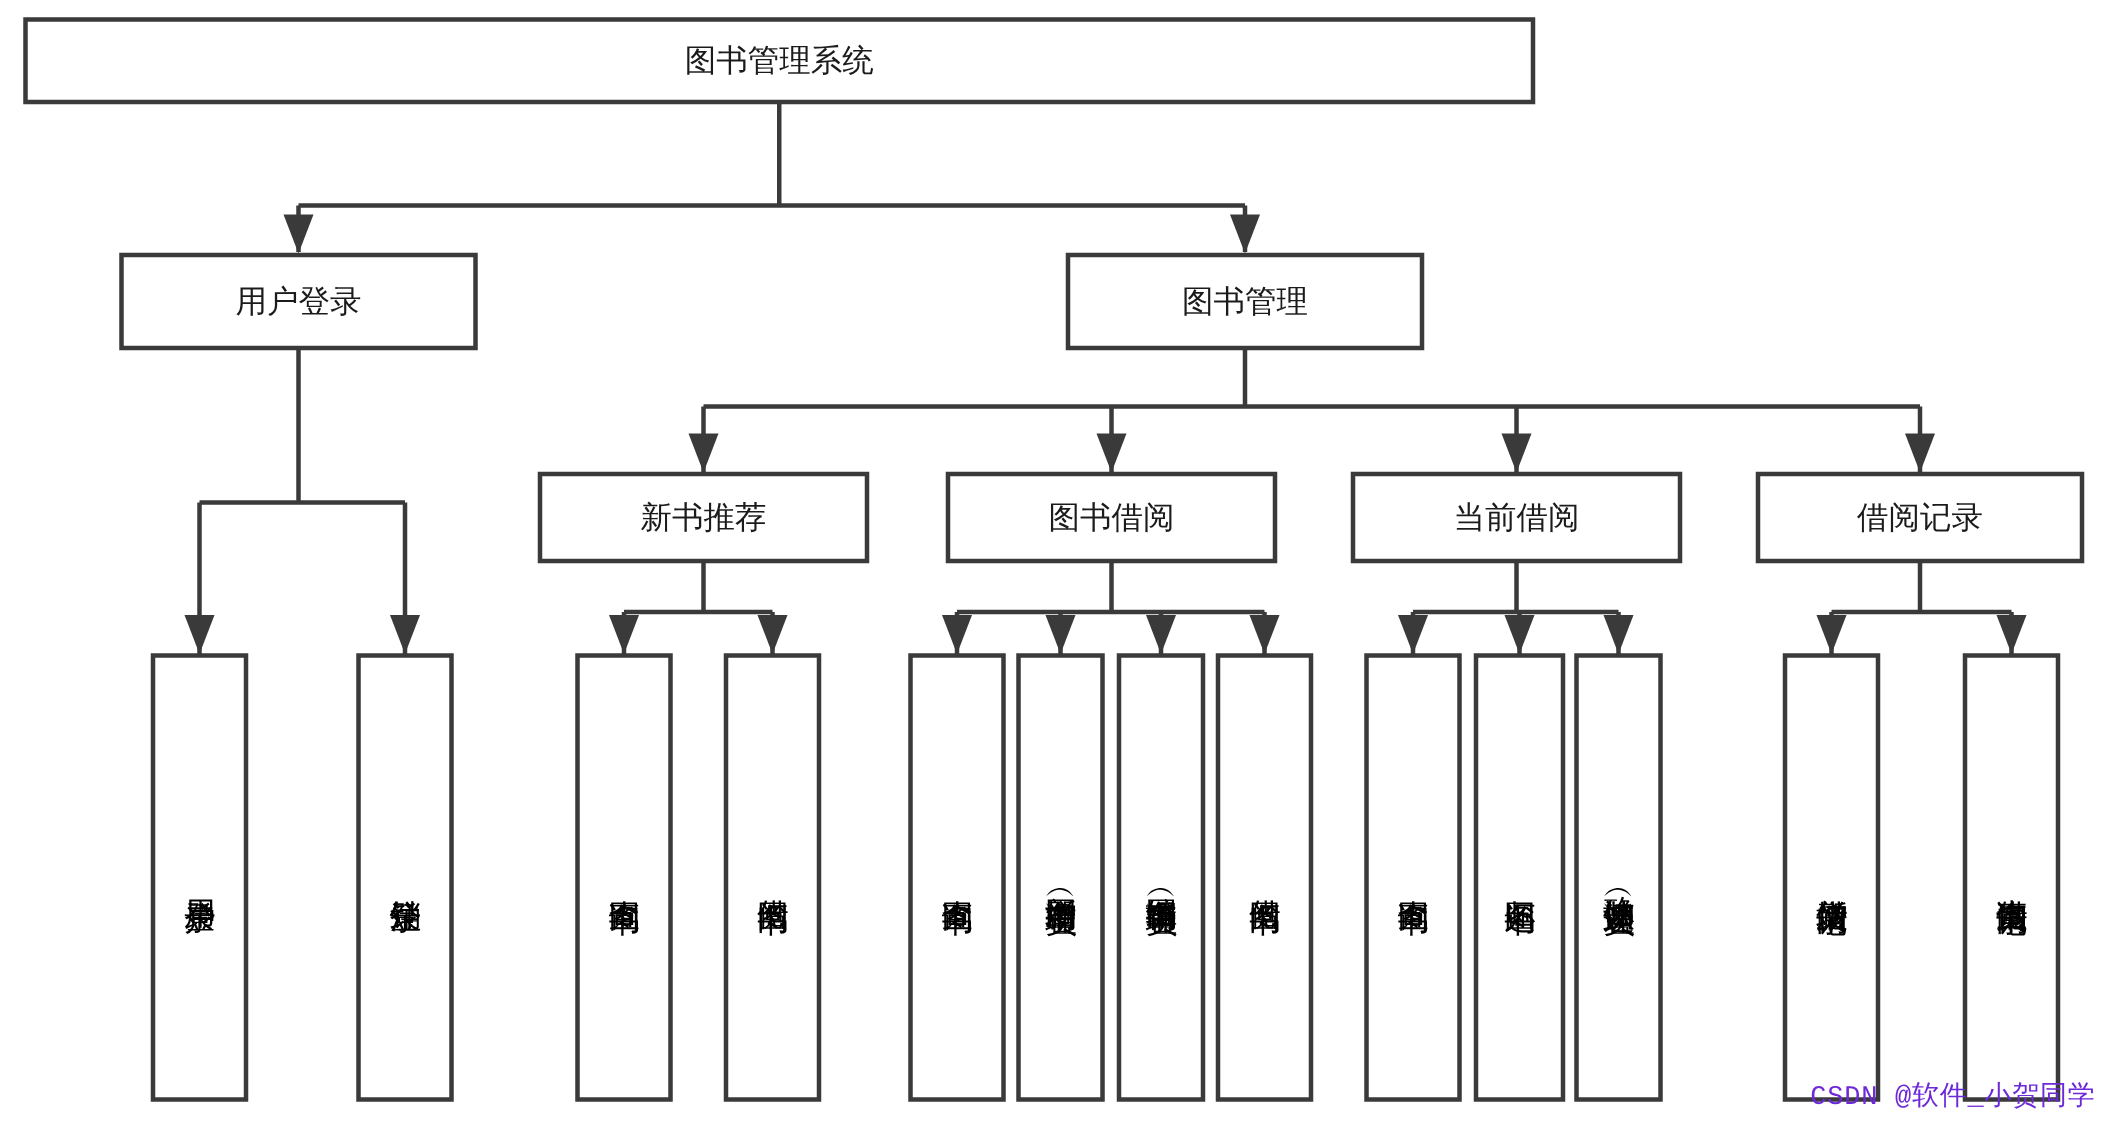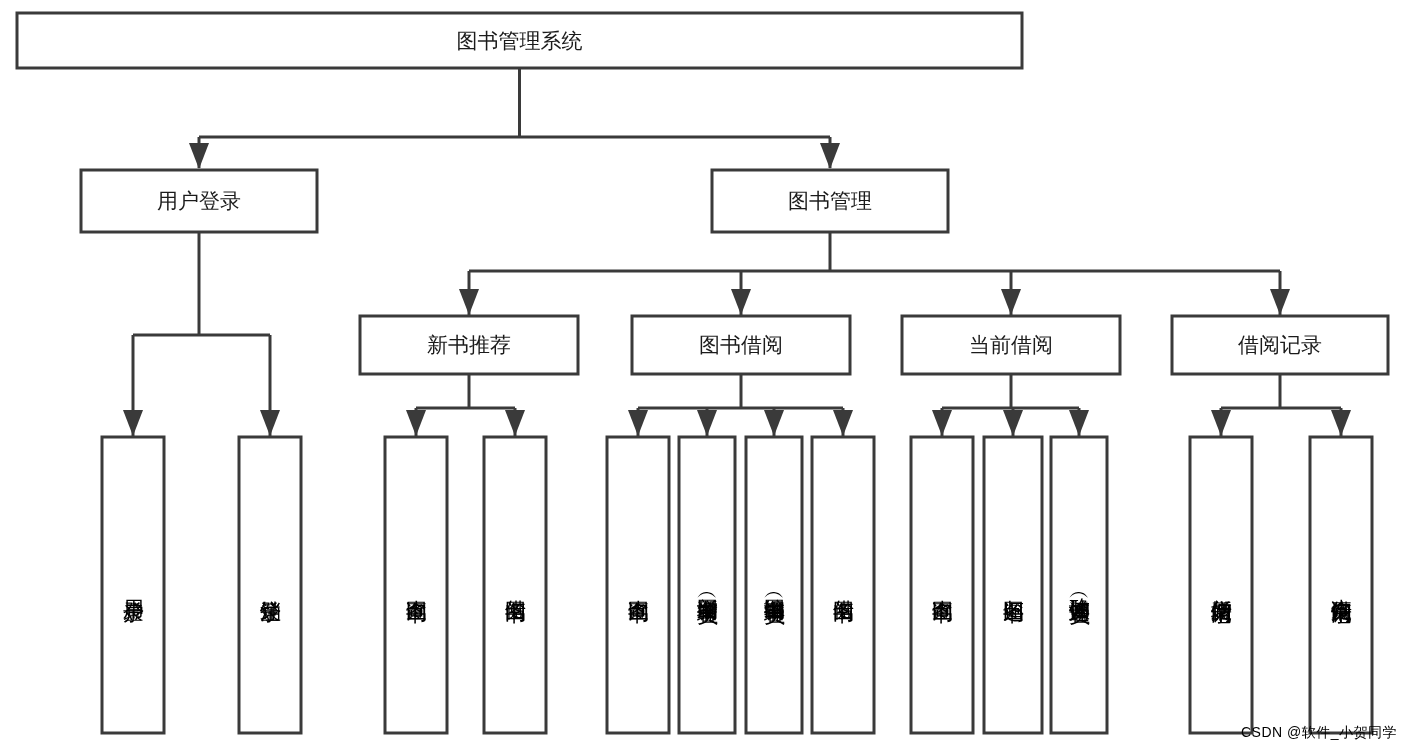--- a/index.html
+++ b/index.html
@@ -61,23 +61,23 @@
     width: 100%;
     height: 100%;
     display: flex;
     align-items: center;
     justify-content: center;
   }
   .watermark {
     position: absolute;
     right: 8px;
     bottom: 5px;
-    font-family: Liberation Sans, sans-serif;
-    font-size: 14px;
-    color: #000000;
+    font-family: Liberation Mono, monospace;
+    font-size: 18px;
+    color: #6d28d9;
     letter-spacing: 0.5px;
     user-select: none;
     white-space: nowrap;
   }
 </style>
 </head>
 <body>
 
 <div id="diagram-root">
   <svg class="tree" viewBox="0 0 1405 747" xmlns="http://www.w3.org/2000/svg">

